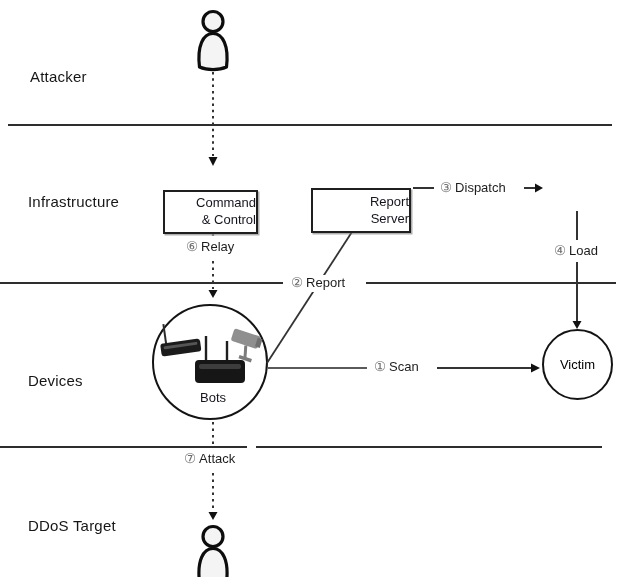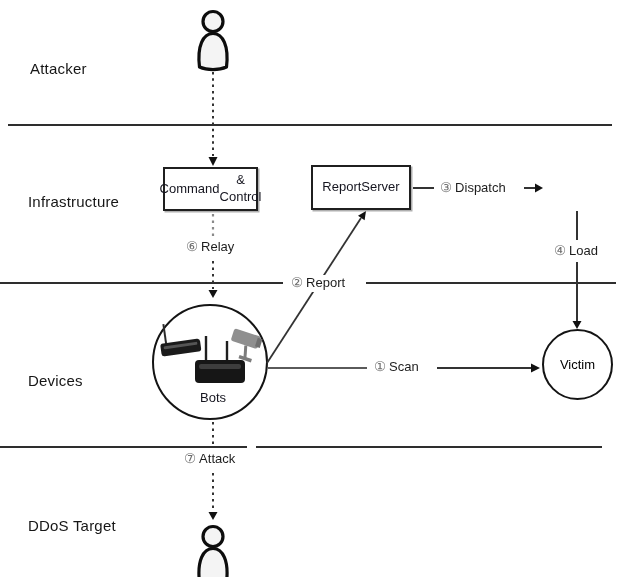--- a/index.html
+++ b/index.html
@@ -8,22 +8,22 @@
     font-family:"Liberation Sans", sans-serif;overflow:hidden;
   }
   .layer-svg{position:absolute;left:0;top:0;z-index:2;}
   .circle-node{
     position:absolute;border:2px solid #141414;border-radius:50%;
     background:#ffffff;z-index:1;box-sizing:border-box;
   }
   .node-box{
     position:absolute;z-index:3;background:#ffffff;
     border:2px solid #1f1f1f;box-shadow:1.5px 1.5px 0 rgba(110,110,110,0.55);
-    display:flex;flex-direction:row;align-items:center;justify-content:center;
-    font-size:13px;line-height:1.3;color:#15151f;text-align:center;box-sizing:border-box;
+    display:flex;flex-direction:column;align-items:flex-end;justify-content:center;
+    font-size:13px;line-height:1.3;color:#15151f;text-align:center;box-sizing:border-box;margin-top:23px;
   }
   .victim-label{
     position:absolute;z-index:4;font-size:13px;color:#000000;text-align:center;
   }
   .section-label{
     position:absolute;z-index:4;font-size:15px;color:#161616;letter-spacing:0.2px;
   }
   .flow-label{
     position:absolute;z-index:4;font-size:13px;color:#1d1d1d;background:#ffffff;
     padding:0 3px;white-space:nowrap;line-height:1.25;
@@ -113,21 +113,21 @@
       <rect x="199" y="364" width="42" height="5" rx="2" fill="#3d3d3d"></rect>
     </g>
     <g transform="rotate(18 248 342)">
       <rect x="231" y="333" width="28" height="13" rx="2.5" fill="#8f8f8f"></rect>
       <rect x="256" y="335" width="5" height="9" fill="#6f6f6f"></rect>
       <line x1="247" y1="346" x2="250" y2="358" stroke="#7c7c7c" stroke-width="3"></line>
       <rect x="244" y="357" width="13" height="3.5" fill="#7c7c7c"></rect>
     </g>
   </svg>
 
-  <div class="section-label" style="left:30px;top:60px;">Attacker</div>
+  <div class="section-label" style="left:30px;top:68px;">Attacker</div>
   <div class="section-label" style="left:28px;top:193px;">Infrastructure</div>
   <div class="section-label" style="left:28px;top:372px;">Devices</div>
   <div class="section-label" style="left:28px;top:517px;">DDoS Target</div>
 
   <div class="node-box" style="left:163px;top:167px;width:95px;height:44px;">
     <span>Command</span>
     <span>&amp; Control</span>
   </div>
   <div class="node-box" style="left:311px;top:165px;width:100px;height:45px;">
     <span>Report</span>

